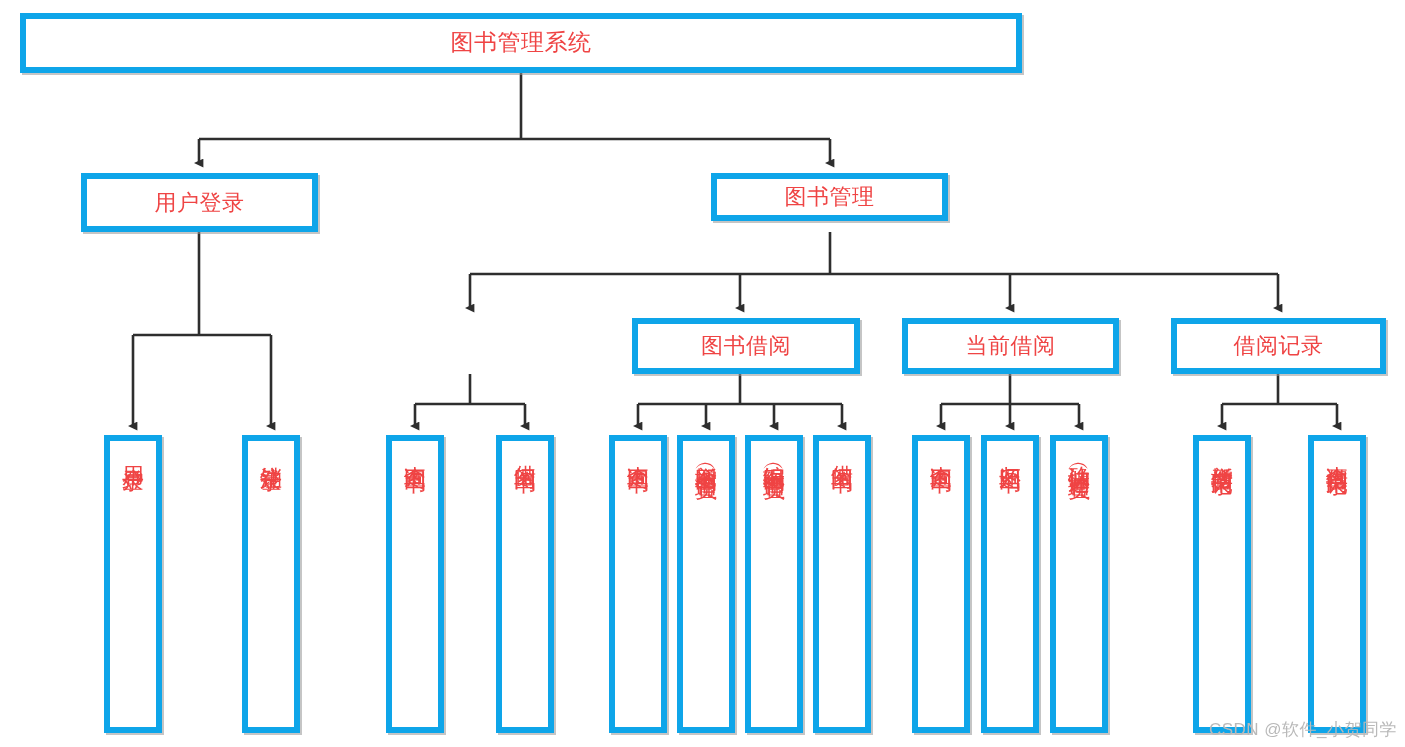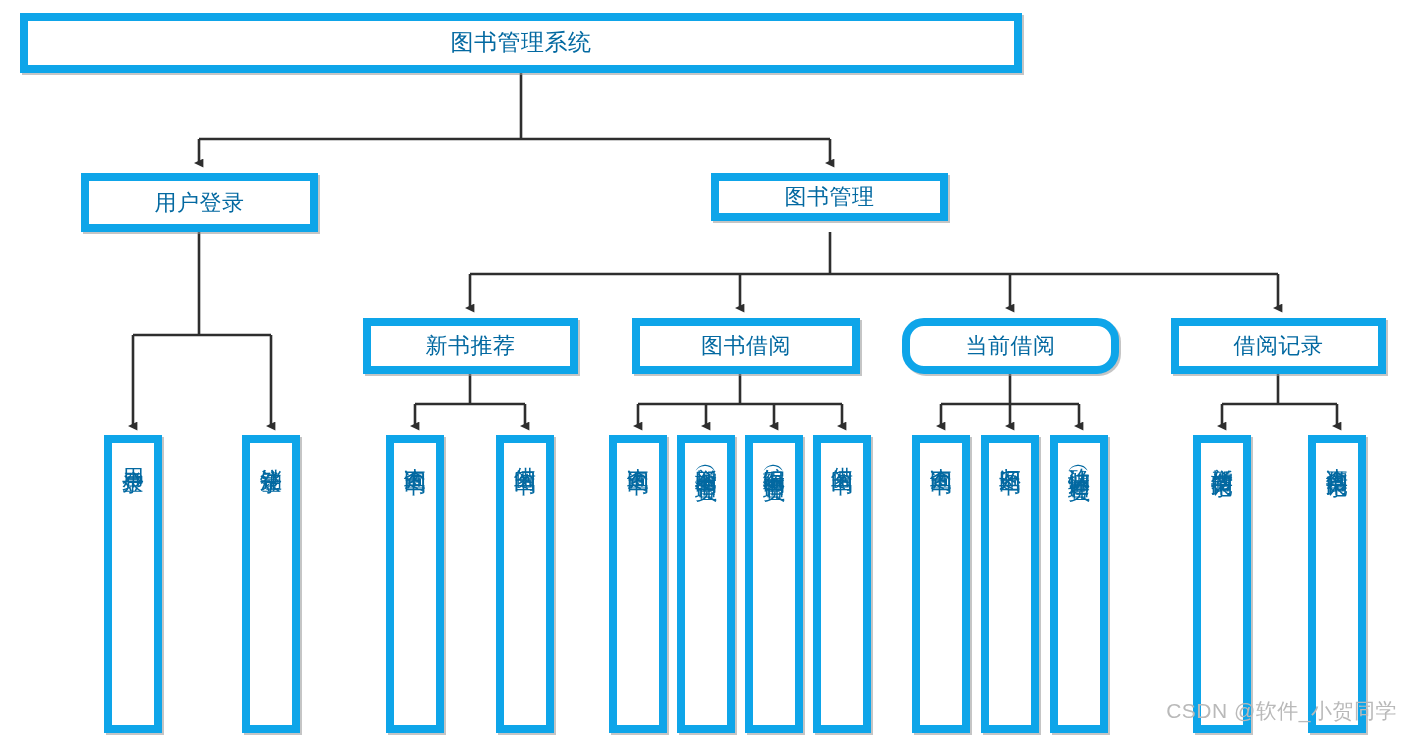--- a/index.html
+++ b/index.html
@@ -22,26 +22,26 @@
     left: 0;
     top: 0;
     width: 1405px;
     height: 747px;
     pointer-events: none;
   }
   .node {
     position: absolute;
     box-sizing: border-box;
     background: #ffffff;
-    border: 8px solid #0ea5e9;
+    border: 6px solid #0ea5e9;
     display: flex;
     align-items: center;
     justify-content: center;
     box-shadow: 2px 2px 0 0 rgba(150,150,150,0.55);
-    color: #0369a1;
+    color: #ef4444;
   }
   .node .label {
     text-align: center;
     line-height: 1.18;
     letter-spacing: 0.5px;
   }
   .node.h .label {
     writing-mode: horizontal-tb;
     font-size: 22px;
   }
@@ -56,22 +56,22 @@
     writing-mode: vertical-rl;
     text-orientation: upright;
     font-size: 22px;
     line-height: 1.0;
     letter-spacing: 2px;
     white-space: nowrap;
   }
   .watermark {
     position: absolute;
     right: 8px;
-    bottom: 22px;
-    font-size: 21px;
+    bottom: 6px;
+    font-size: 17px;
     color: #b9b9b9;
     letter-spacing: 0.5px;
     white-space: nowrap;
     user-select: none;
   }
 </style>
 </head>
 <body>
 
 <div id="canvas">
@@ -130,27 +130,24 @@
     <span class="label">图书管理系统</span>
   </div>
 
   <div class="node h" style="left:81px; top:173px; width:237px; height:59px;">
     <span class="label">用户登录</span>
   </div>
   <div class="node h" style="left:711px; top:173px; width:237px; height:48px;">
     <span class="label">图书管理</span>
   </div>
 
-  <div class="node h" style="left:363px; top:318px; width:215px; height:56px;">
-    <span class="label">新书推荐</span>
-  </div>
   <div class="node h" style="left:632px; top:318px; width:228px; height:56px;">
     <span class="label">图书借阅</span>
   </div>
-  <div class="node h" style="left:902px; top:318px; width:217px; height:56px;border-radius:22px;">
+  <div class="node h" style="left:902px; top:318px; width:217px; height:56px;">
     <span class="label">当前借阅</span>
   </div>
   <div class="node h" style="left:1171px; top:318px; width:215px; height:56px;">
     <span class="label">借阅记录</span>
   </div>
 
   <div class="node v" style="left:104px; top:435px; width:58px; height:298px;">
     <span class="label">用户登录</span>
   </div>
   <div class="node v" style="left:242px; top:435px; width:58px; height:298px;">

